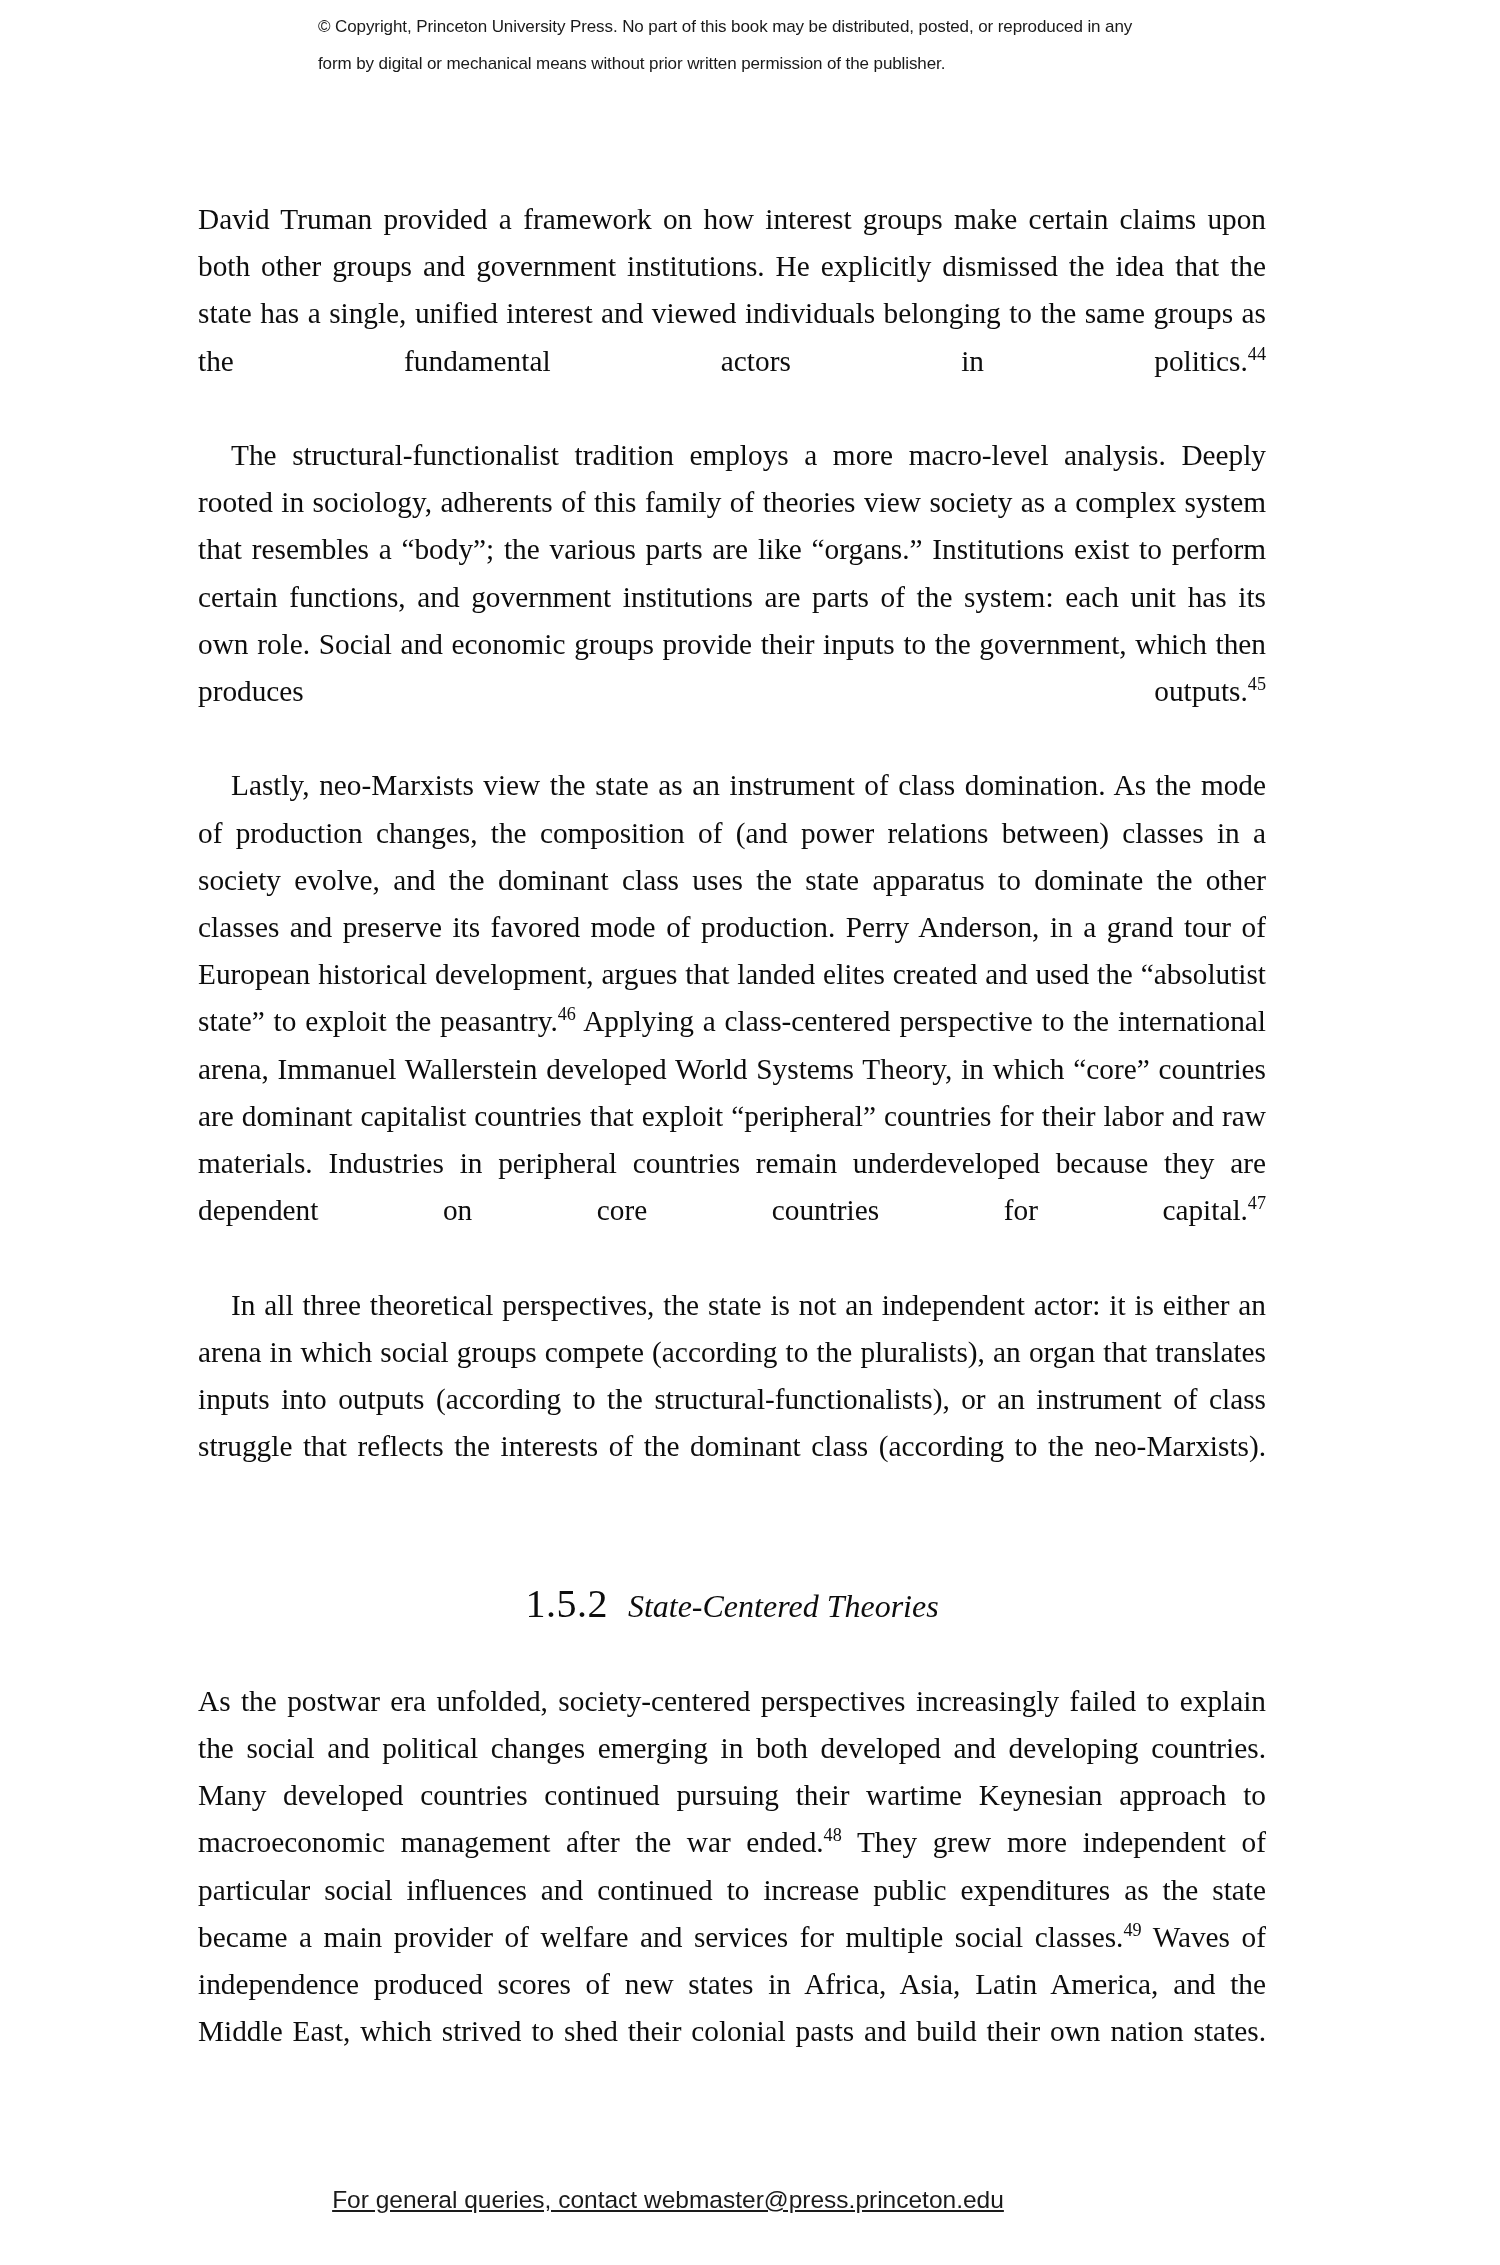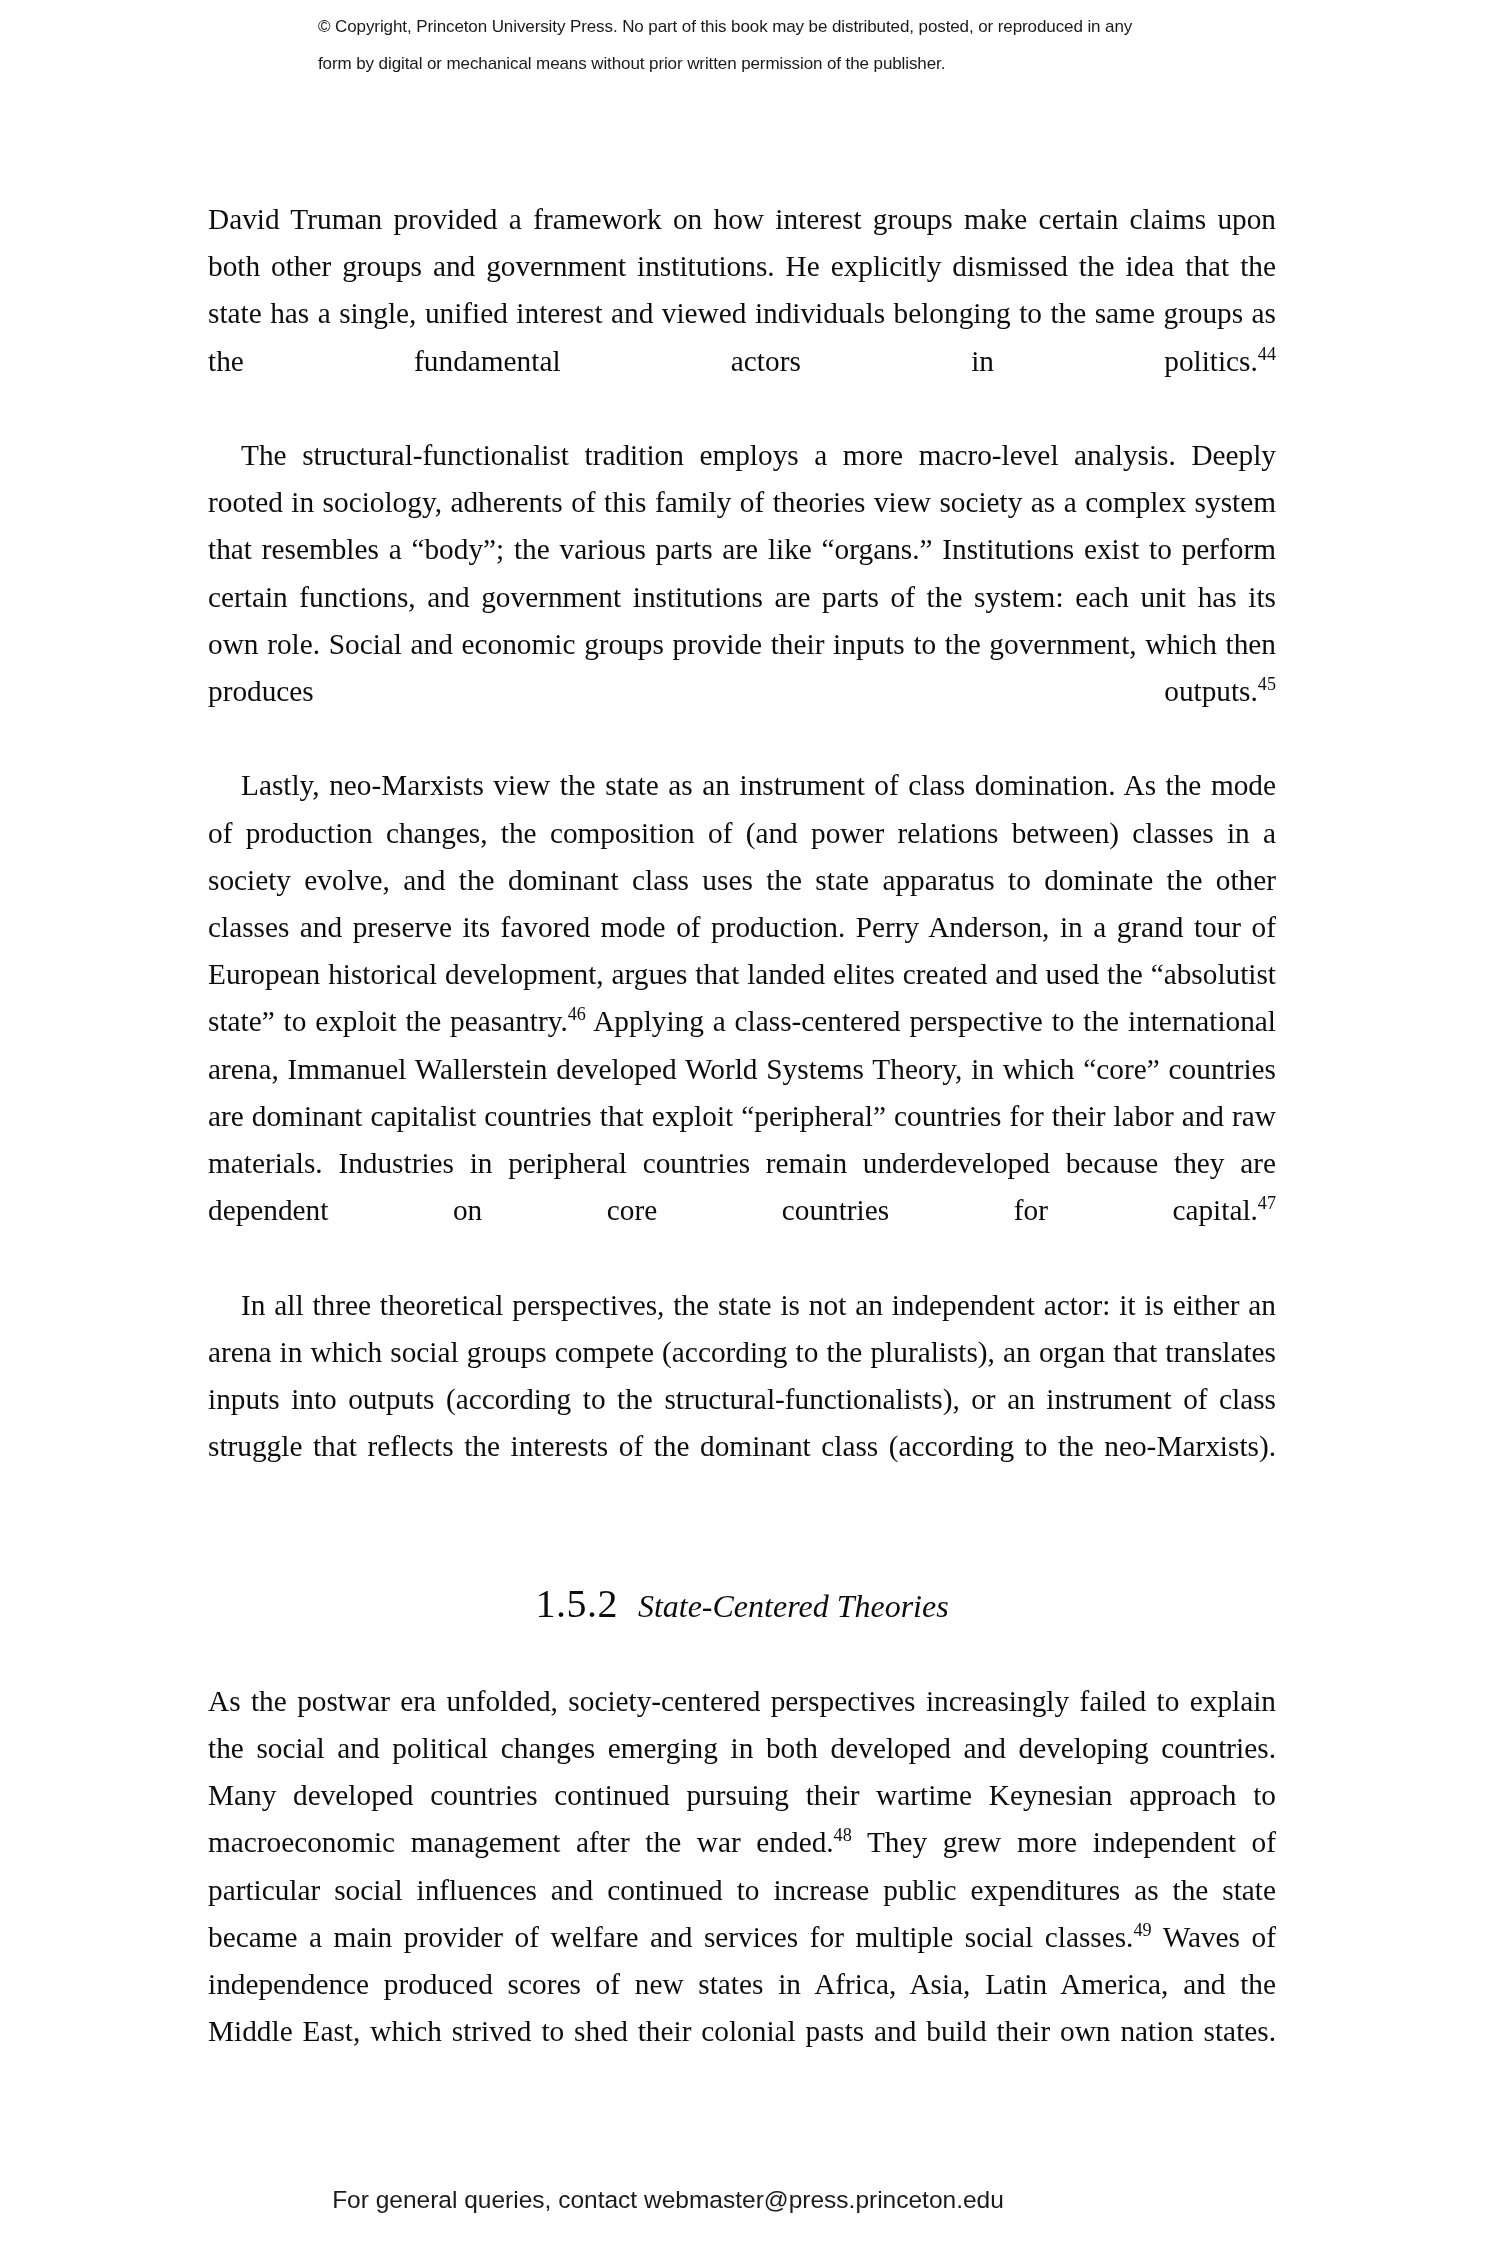--- a/index.html
+++ b/index.html
@@ -48,21 +48,21 @@
   }
   .running-head .rh-folio {
     margin-left: 26px;
     font-size: 22px;
     letter-spacing: 0.5px;
   }
 
   
   .column {
     position: absolute;
-    left: 208px;
+    left: 198px;
     top: 196px;
     width: 1068px;
   }
   p.body {
     margin: 0;
     font-size: 29.3px;
     line-height: 47.2px;
     text-align: justify;
     text-justify: inter-word;
     text-indent: 0;
@@ -113,20 +113,21 @@
   
   .footer {
     position: absolute;
     left: 0;
     top: 2186px;
     width: 1336px;
     text-align: center;
     font-family: "Liberation Sans", "DejaVu Sans", sans-serif;
     font-size: 24.5px;
     color: #1a1a1a;
+    text-decoration: underline;
   }
 </style>
 </head>
 <body>
 
 <div class="page">
 
   <div class="copyright">© Copyright, Princeton University Press. No part of this book may be distributed, posted, or reproduced in any form by digital or mechanical means without prior written permission of the publisher.</div>
 
 

